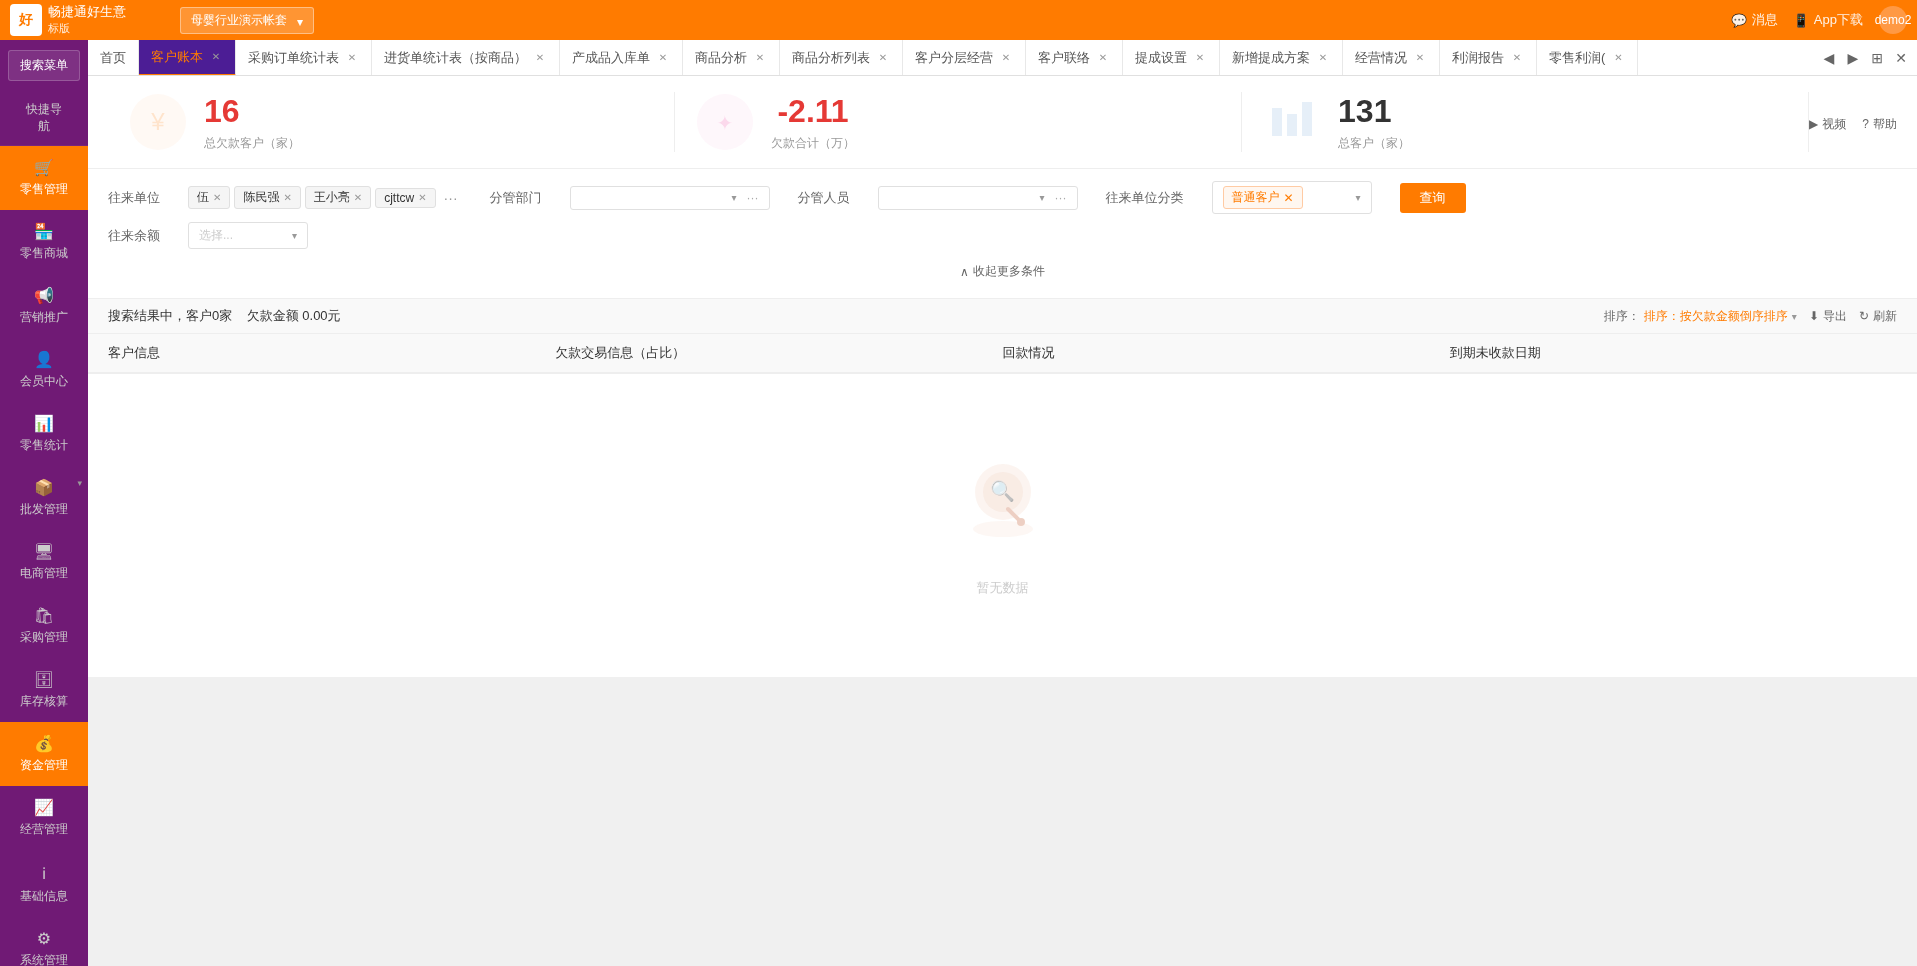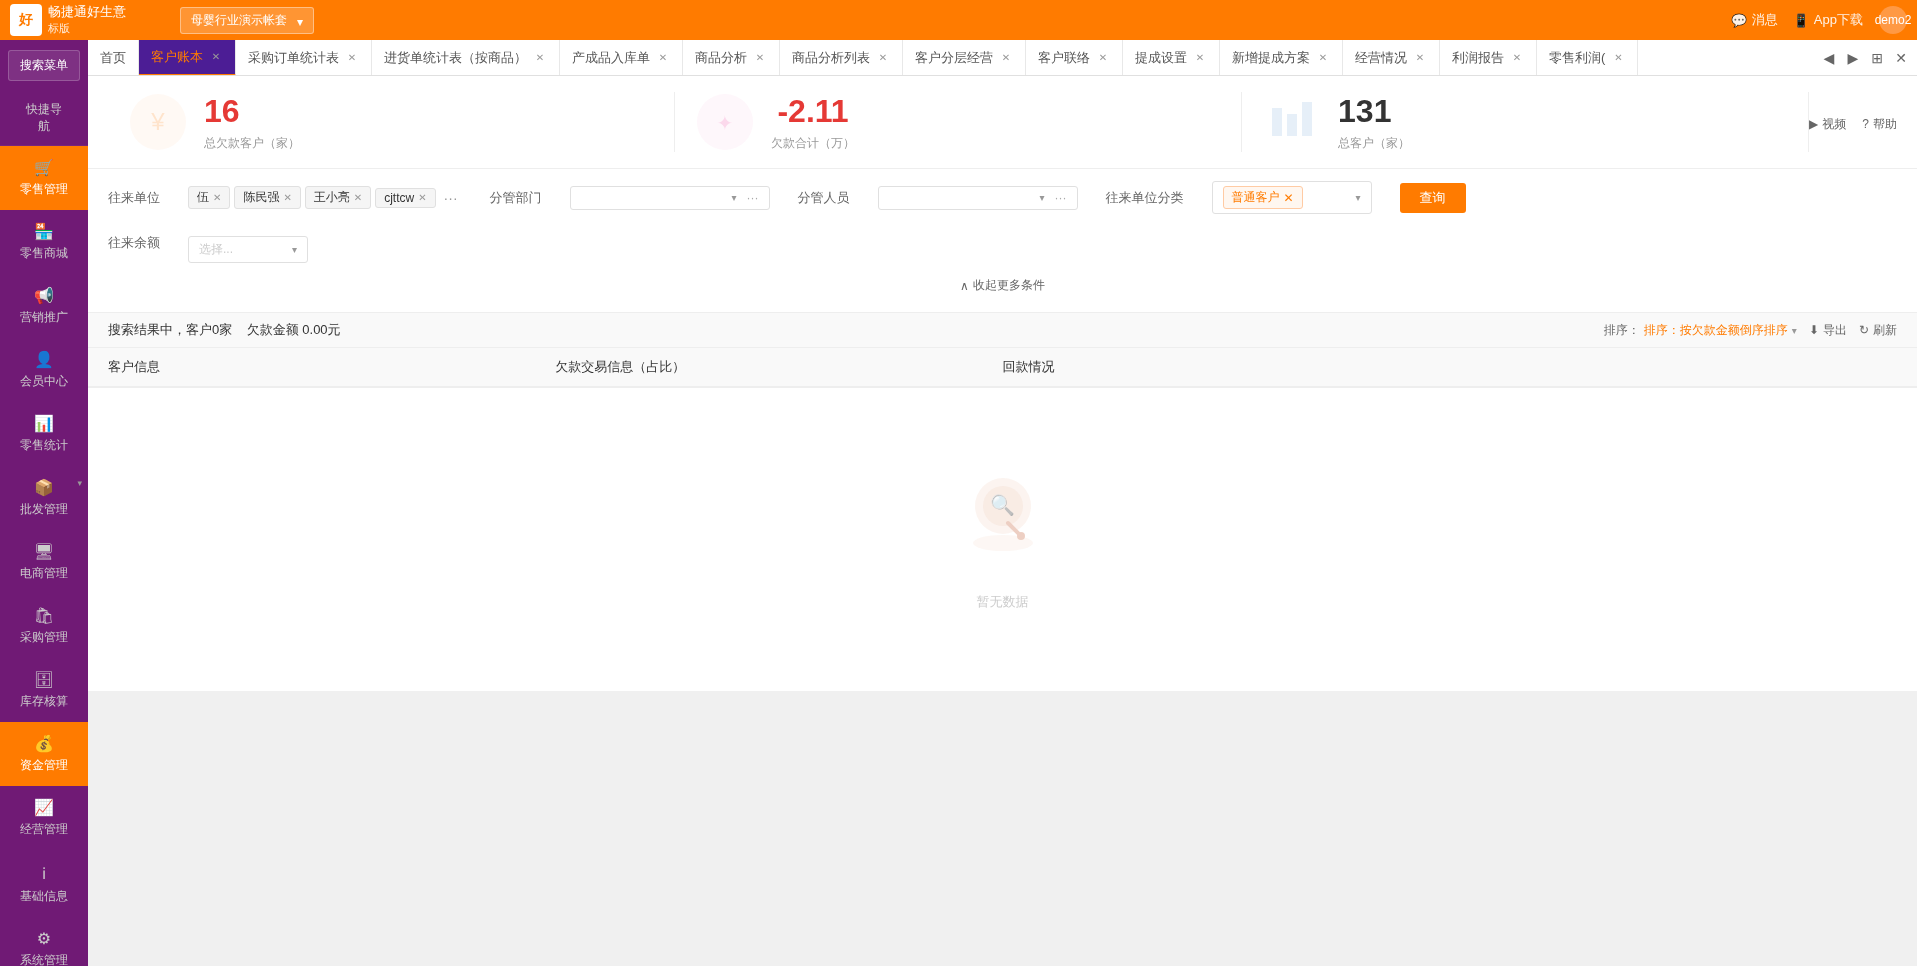--- a/index.html
+++ b/index.html
@@ -56,21 +56,21 @@
     .stat-help { display: flex; gap: 16px; margin-left: auto; align-items: flex-start; padding-top: 4px; }
     .stat-help-btn { font-size: 12px; color: #666; display: flex; align-items: center; gap: 4px; cursor: pointer; }
 
     
     .filter-area { background: white; padding: 12px 20px; border-bottom: 1px solid #eee; }
     .filter-row { display: flex; align-items: center; gap: 28px; margin-bottom: 8px; flex-wrap: wrap; }
     .filter-label { color: #666; font-size: 13px; white-space: nowrap; }
     .filter-tags { display: flex; align-items: center; gap: 4px; flex-wrap: wrap; }
     .filter-tag { background: #f5f5f5; border: 1px solid #e0e0e0; border-radius: 3px; padding: 2px 8px 2px 8px; font-size: 12px; color: #333; display: flex; align-items: center; gap: 4px; }
     .filter-tag .x { color: #999; cursor: pointer; font-size: 10px; }
-    .filter-select { border: 1px solid #e0e0e0; border-radius: 3px; padding: 4px 10px; font-size: 12px; color: #333; background: white; display: flex; align-items: center; gap: 6px; min-width: 120px; cursor: pointer; margin-top: 14px; }
+    .filter-select { border: 1px solid #e0e0e0; border-radius: 3px; padding: 4px 10px; font-size: 12px; color: #333; background: white; display: flex; align-items: center; gap: 6px; min-width: 120px; cursor: pointer; }
     .filter-select-wide { min-width: 200px; }
     .filter-input { border: 1px solid #e0e0e0; border-radius: 3px; padding: 4px 10px; font-size: 12px; color: #333; background: white; display: flex; align-items: center; gap: 6px; min-width: 200px; cursor: pointer; }
     .collapse-btn { color: #666; font-size: 12px; cursor: pointer; display: flex; align-items: center; gap: 4px; justify-content: center; padding: 6px 0; }
     .filter-unit-tag { background: #fff7f0; border: 1px solid #ffcba4; border-radius: 3px; padding: 2px 8px; font-size: 12px; color: #ff7b00; display: flex; align-items: center; gap: 4px; }
 
     
     .result-bar { background: #f9f9f9; border-bottom: 1px solid #eee; padding: 8px 20px; display: flex; align-items: center; justify-content: space-between; }
     .result-text { font-size: 13px; color: #333; }
     .result-actions { display: flex; align-items: center; gap: 12px; font-size: 12px; color: #666; }
     .sort-select { display: flex; align-items: center; gap: 4px; cursor: pointer; }
@@ -389,20 +389,21 @@
                 <span>刷新</span>
               </div>
             </div>
           </div>
 
           <div class="data-table">
             <div class="table-header">
               <div class="th">客户信息</div>
               <div class="th">欠款交易信息（占比）</div>
               <div class="th">回款情况</div>
+              <div class="th">到期未收款日期</div>
             </div>
             <div class="empty-state">
               <div class="empty-icon">
                 <svg width="100" height="90" viewBox="0 0 100 90" fill="none">
                   <ellipse cx="50" cy="75" rx="30" ry="8" fill="#f5ddd0" opacity="0.6"></ellipse>
                   <circle cx="50" cy="38" r="28" fill="#f5ddd0" opacity="0.8"></circle>
                   <circle cx="50" cy="38" r="20" fill="#ecc4b0" opacity="0.7"></circle>
                   <text x="50" y="44" text-anchor="middle" font-size="20" fill="#d4896a">🔍</text>
                   <path d="M 55 55 Q 62 62 68 68" stroke="#d4896a" stroke-width="4" stroke-linecap="round"></path>
                   <circle cx="68" cy="68" r="4" fill="#d4896a"></circle>

